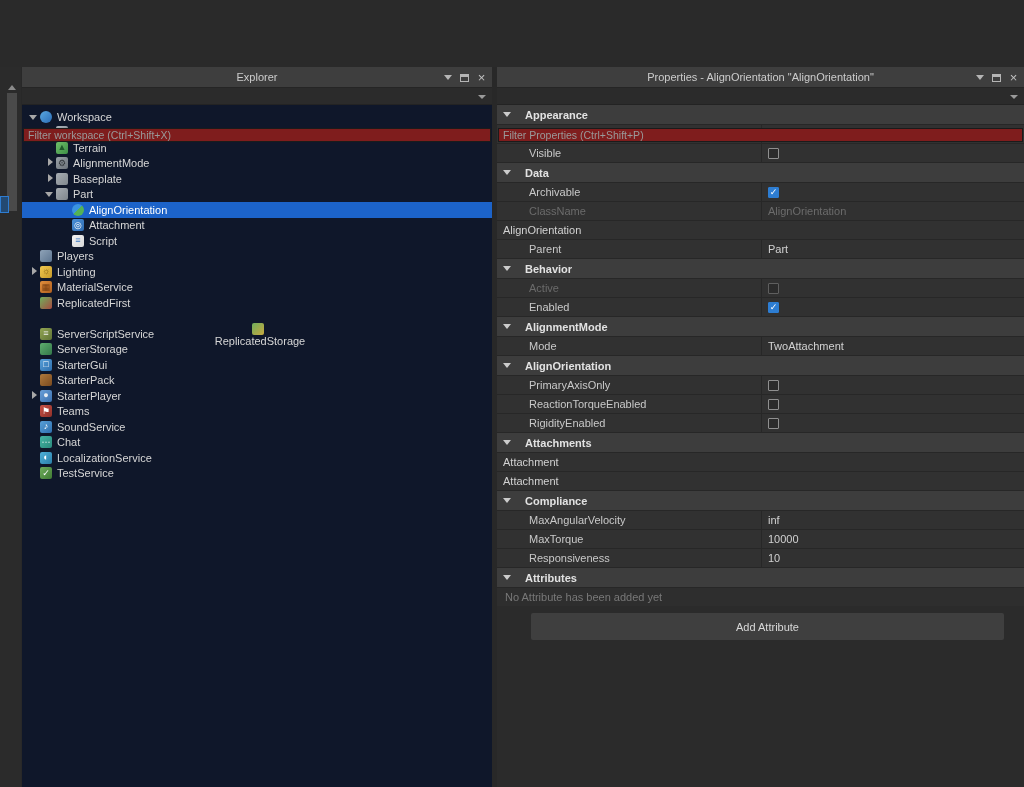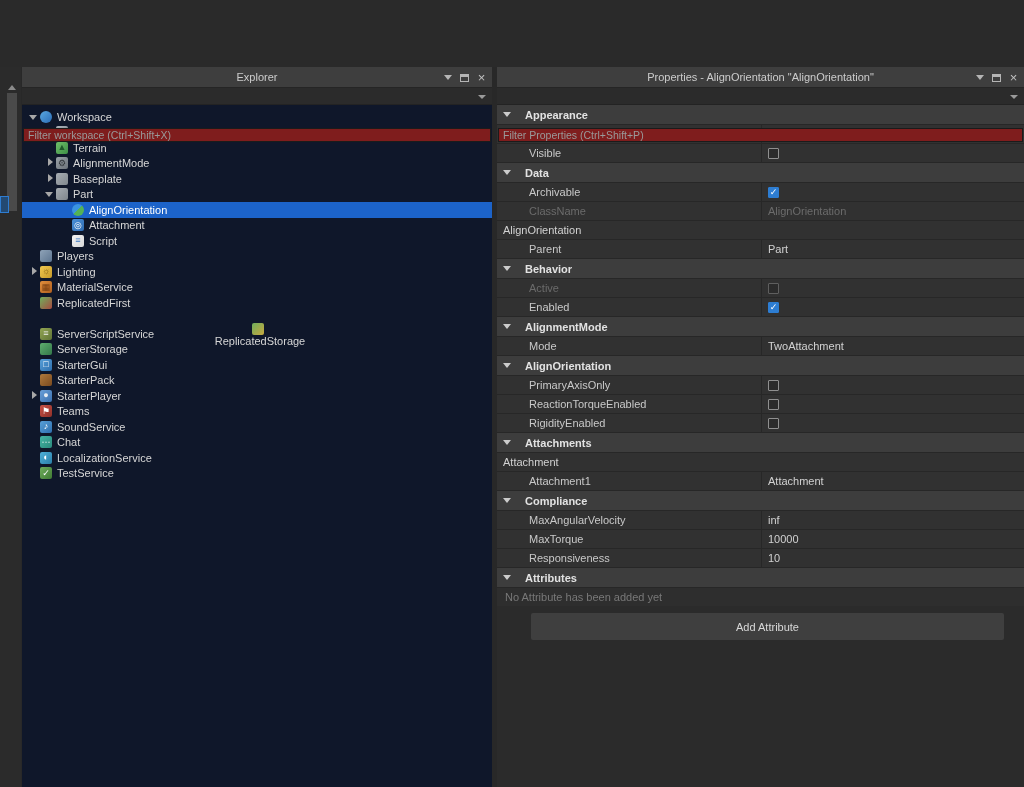--- a/index.html
+++ b/index.html
@@ -346,21 +346,20 @@
       <div class="psection">
         <span class="sec-tri"></span>
         <span class="sname">Attachments</span>
       </div>
       <div class="prow">
         <div class="pvalue">
           <span>Attachment</span>
         </div>
       </div>
       <div class="prow">
-        <div class="plabel">Attachment1</div>
         <div class="pvalue">
           <span>Attachment</span>
         </div>
       </div>
       <div class="psection">
         <span class="sec-tri"></span>
         <span class="sname">Compliance</span>
       </div>
       <div class="prow">
         <div class="plabel">MaxAngularVelocity</div>

